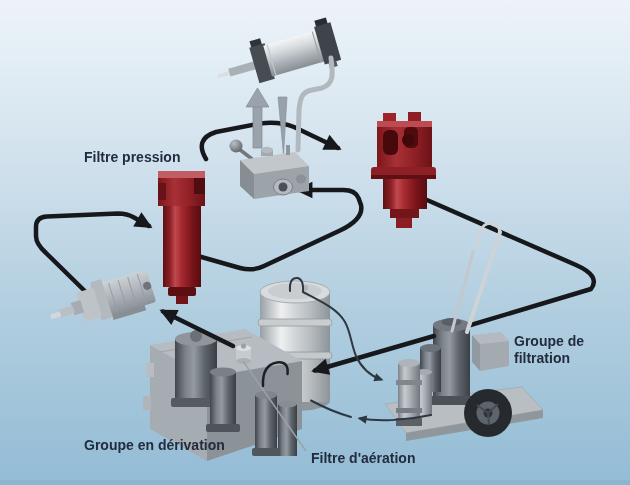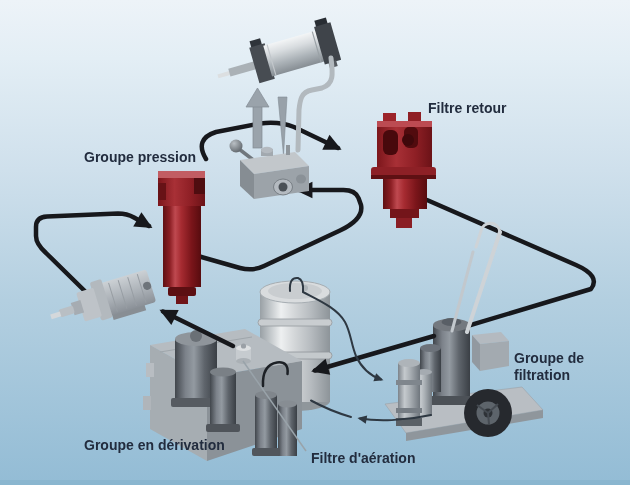--- a/index.html
+++ b/index.html
@@ -9,21 +9,21 @@
     font-family:"Liberation Sans", sans-serif;
   }
   .stage::after{content:"";position:absolute;left:0;bottom:0;width:100%;height:5px;background:#84b0cb;opacity:.55;pointer-events:none;}
   svg{position:absolute;left:0;top:0;}
   .label{
     position:absolute;font-weight:bold;font-size:14px;line-height:17px;
     color:#222c3e;letter-spacing:0;white-space:pre-line;
   }
   .lbl-pression{left:84px;top:149px;}
   .lbl-retour{left:428px;top:100px;}
-  .lbl-groupe{left:514px;top:333px;width:94px;margin-top:17px;}
+  .lbl-groupe{left:514px;top:333px;width:94px;}
   .lbl-derivation{left:84px;top:437px;}
   .lbl-aeration{left:311px;top:450px;}
 </style>
 </head>
 <body>
 
 <div class="stage">
 
 <svg width="630" height="485" viewBox="0 0 630 485">
   <defs>
@@ -249,19 +249,18 @@
 
   <g fill="none" stroke-linecap="round">
     <path d="M 452,331 L 473,252" stroke="#c2c8cd" stroke-width="3"></path>
     <path d="M 467,332 L 500,232" stroke="#ced3d7" stroke-width="4"></path>
     <path d="M 500,232 C 498,220 483,221 481,231 L 476,247" stroke="#ced3d7" stroke-width="3"></path>
   </g>
 
   <line x1="243" y1="361" x2="306" y2="451" stroke="#99a3aa" stroke-width="1.5"></line>
 </svg>
 
-<div class="label lbl-pression">Groupe pression</div>
-<div class="label lbl-retour">Filtre retour</div>
+<div class="label lbl-pression">Filtre pression</div>
 <div class="label lbl-groupe">Groupe de filtration</div>
 <div class="label lbl-derivation">Groupe en dérivation</div>
 <div class="label lbl-aeration">Filtre d'aération</div>
 
 </div>
 
 </body></html>

